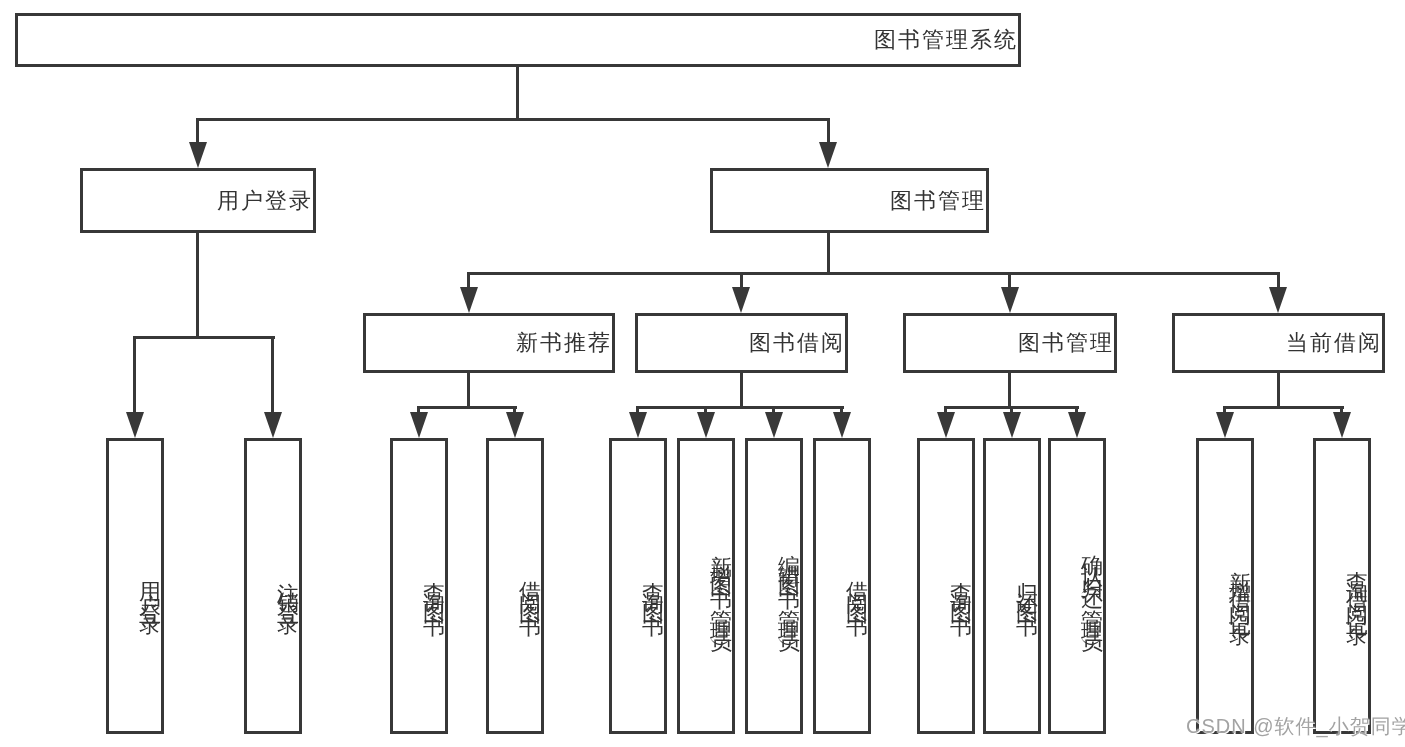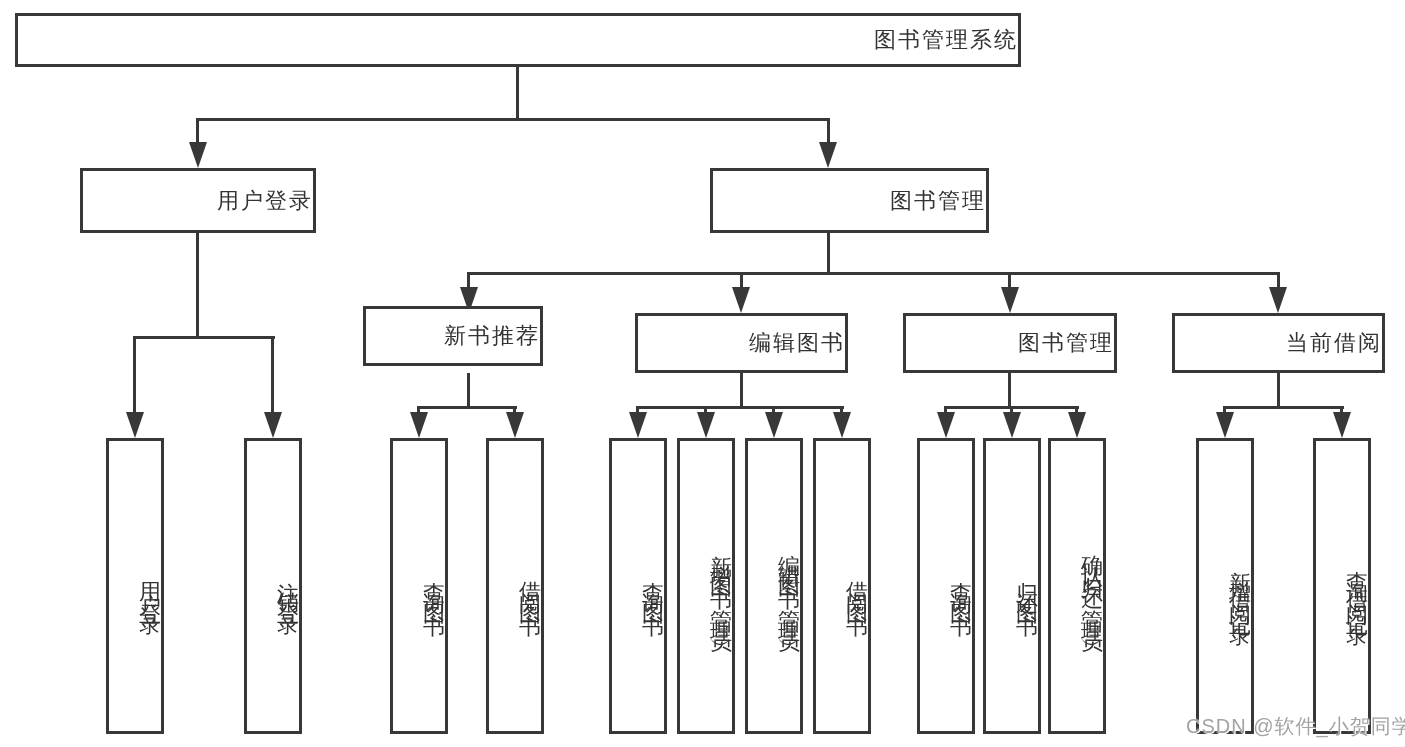--- a/index.html
+++ b/index.html
@@ -97,25 +97,25 @@
   <div class="hline" style="left:468px;top:272px;width:812px;"></div>
   <div class="vline" style="left:467px;top:272px;height:17px;"></div>
   <div class="vline" style="left:740px;top:272px;height:17px;"></div>
   <div class="vline" style="left:1008px;top:272px;height:17px;"></div>
   <div class="vline" style="left:1277px;top:272px;height:17px;"></div>
   <div class="arr" style="left:460px;top:287px;"></div>
   <div class="arr" style="left:732px;top:287px;"></div>
   <div class="arr" style="left:1001px;top:287px;"></div>
   <div class="arr" style="left:1269px;top:287px;"></div>
 
-  <div class="node" style="left:363px;top:306px;width:180px;height:60px;">
+  <div class="node" style="left:363px;top:313px;width:252px;height:60px;">
     <span>新书推荐</span>
   </div>
   <div class="node" style="left:635px;top:313px;width:213px;height:60px;">
-    <span>编辑图书</span>
+    <span>图书借阅</span>
   </div>
   <div class="node" style="left:903px;top:313px;width:214px;height:60px;">
     <span>图书管理</span>
   </div>
   <div class="node" style="left:1172px;top:313px;width:213px;height:60px;">
     <span>当前借阅</span>
   </div>
 
   <div class="vline" style="left:467px;top:373px;height:33px;"></div>
   <div class="hline" style="left:418px;top:406px;width:99px;"></div>

